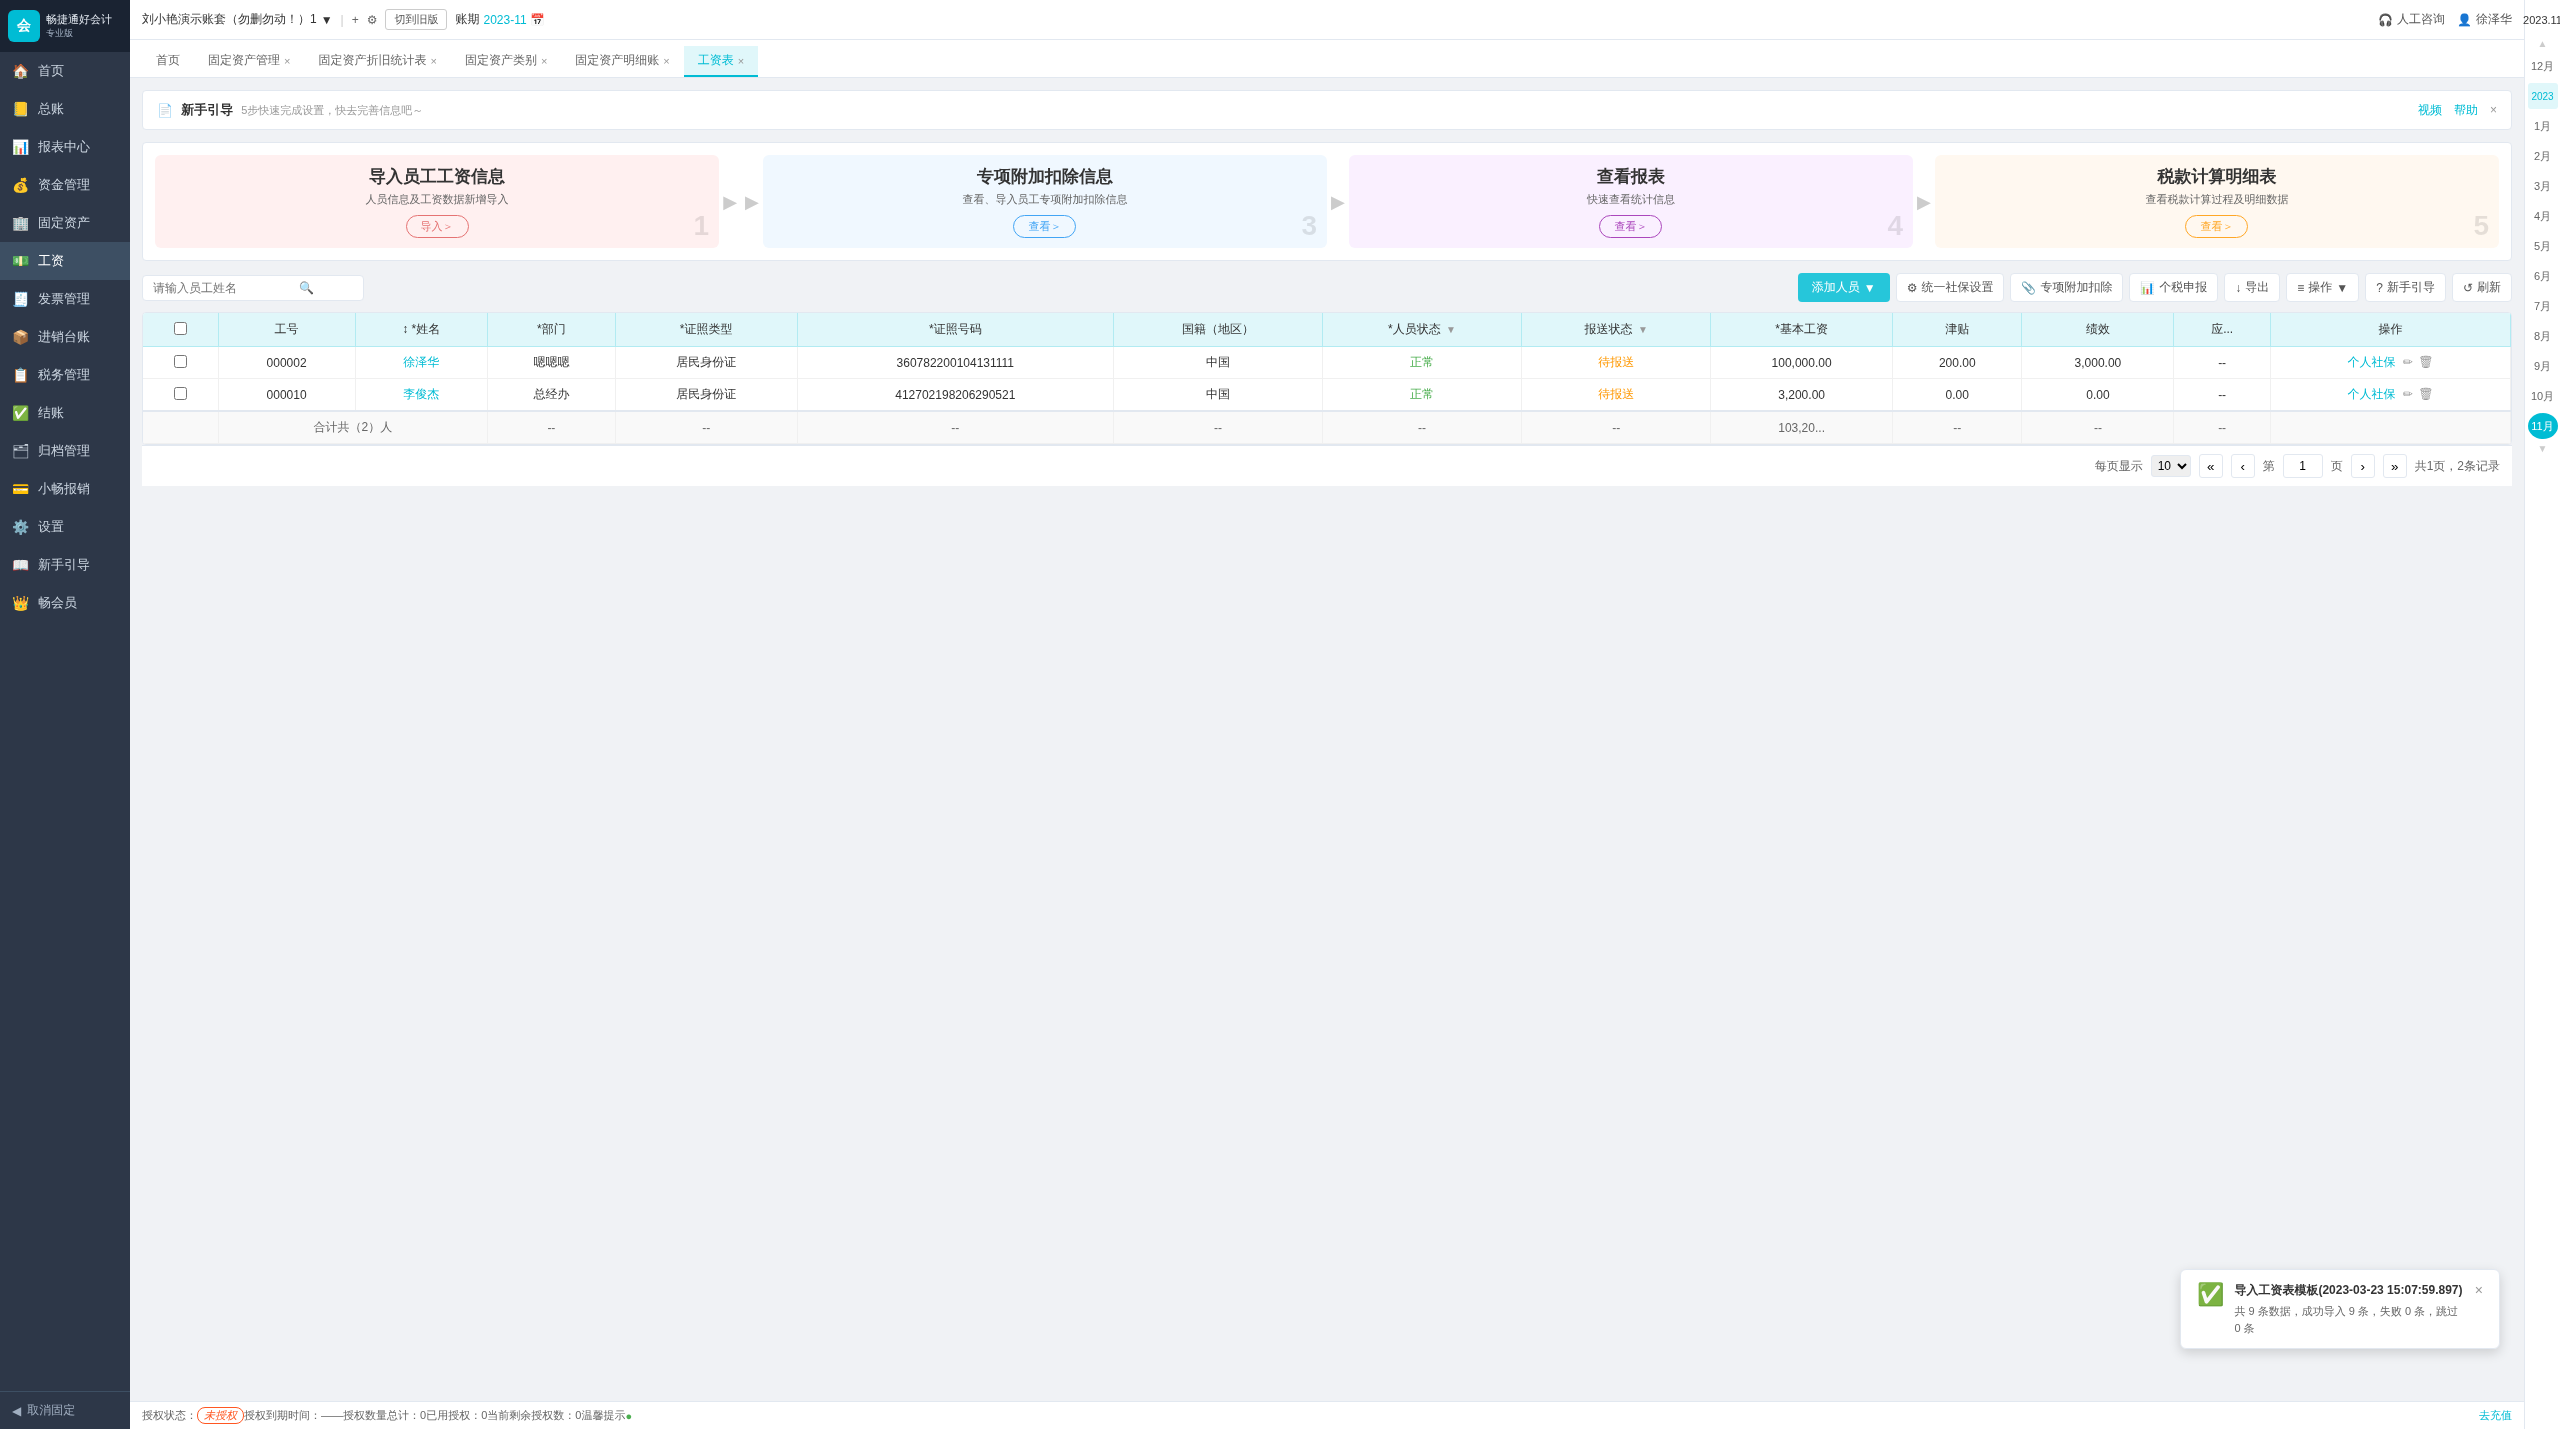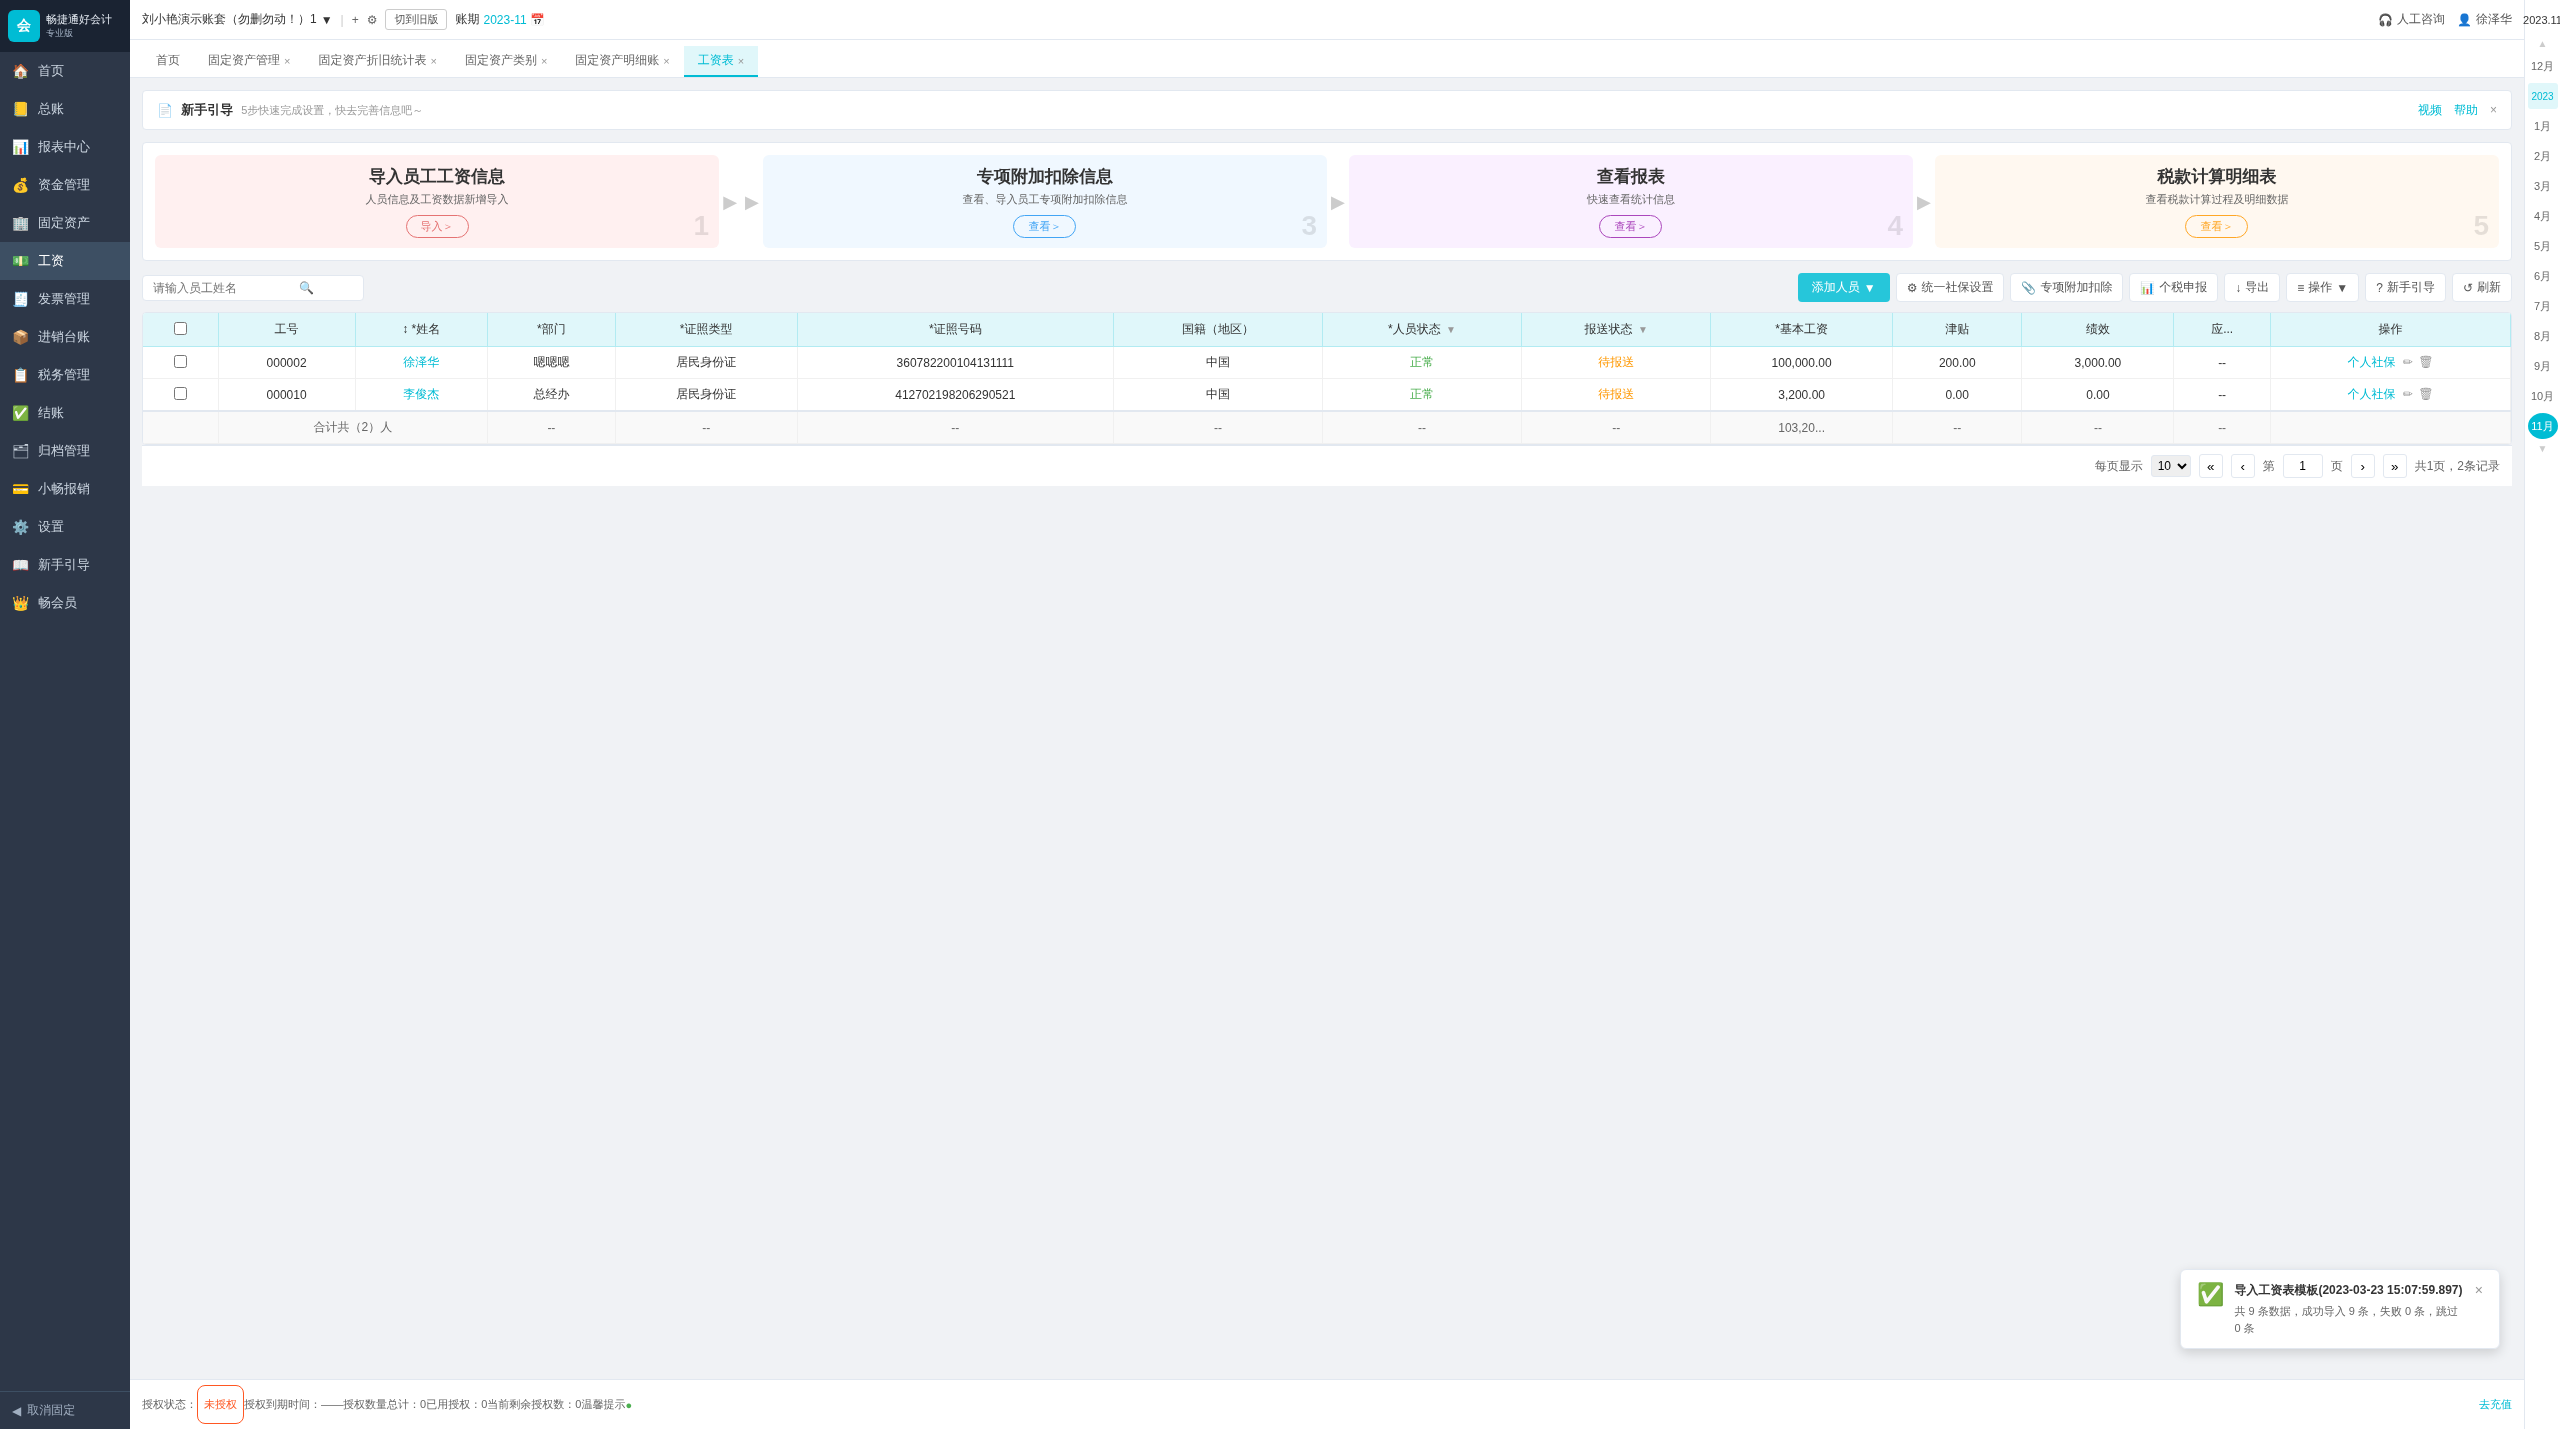--- a/index.html
+++ b/index.html
@@ -229,21 +229,21 @@
     
     .statusbar {
       background: #fff;
       border-top: 1px solid #e2e8f0;
       padding: 5px 12px;
       font-size: 11px;
       color: #666;
       display: flex; align-items: center; 
       flex-shrink: 0;
     }
-    .status-unauthorized { color: #ff5722; border: 1px solid #ff5722; padding: 11px 6px; border-radius: 8px; }
+    .status-unauthorized { color: #ff5722; border: 1px solid #ff5722; padding: 0 6px; border-radius: 8px; font-style: italic; }
     .status-charge { color: #00bcd4; cursor: pointer; margin-left: auto; }
 
     
     .right-panel {
       width: 36px;
       background: #fff;
       border-left: 1px solid #e2e8f0;
       display: flex;
       flex-direction: column;
       align-items: center;

